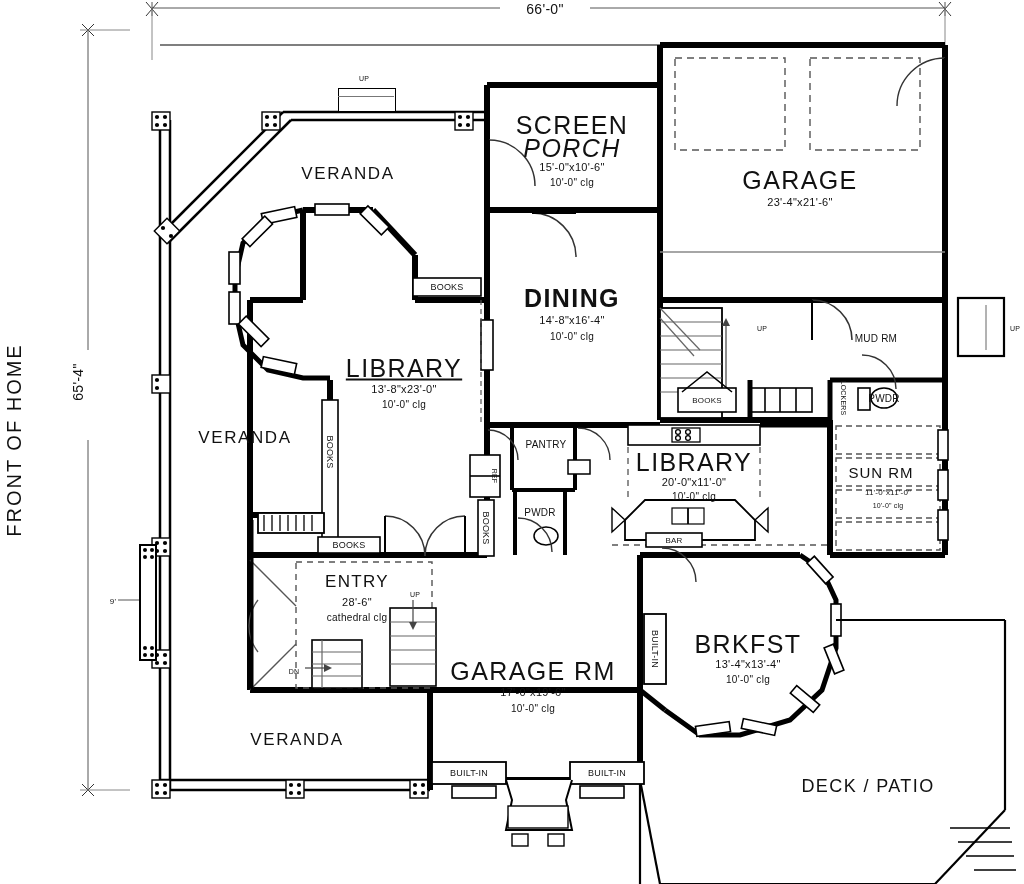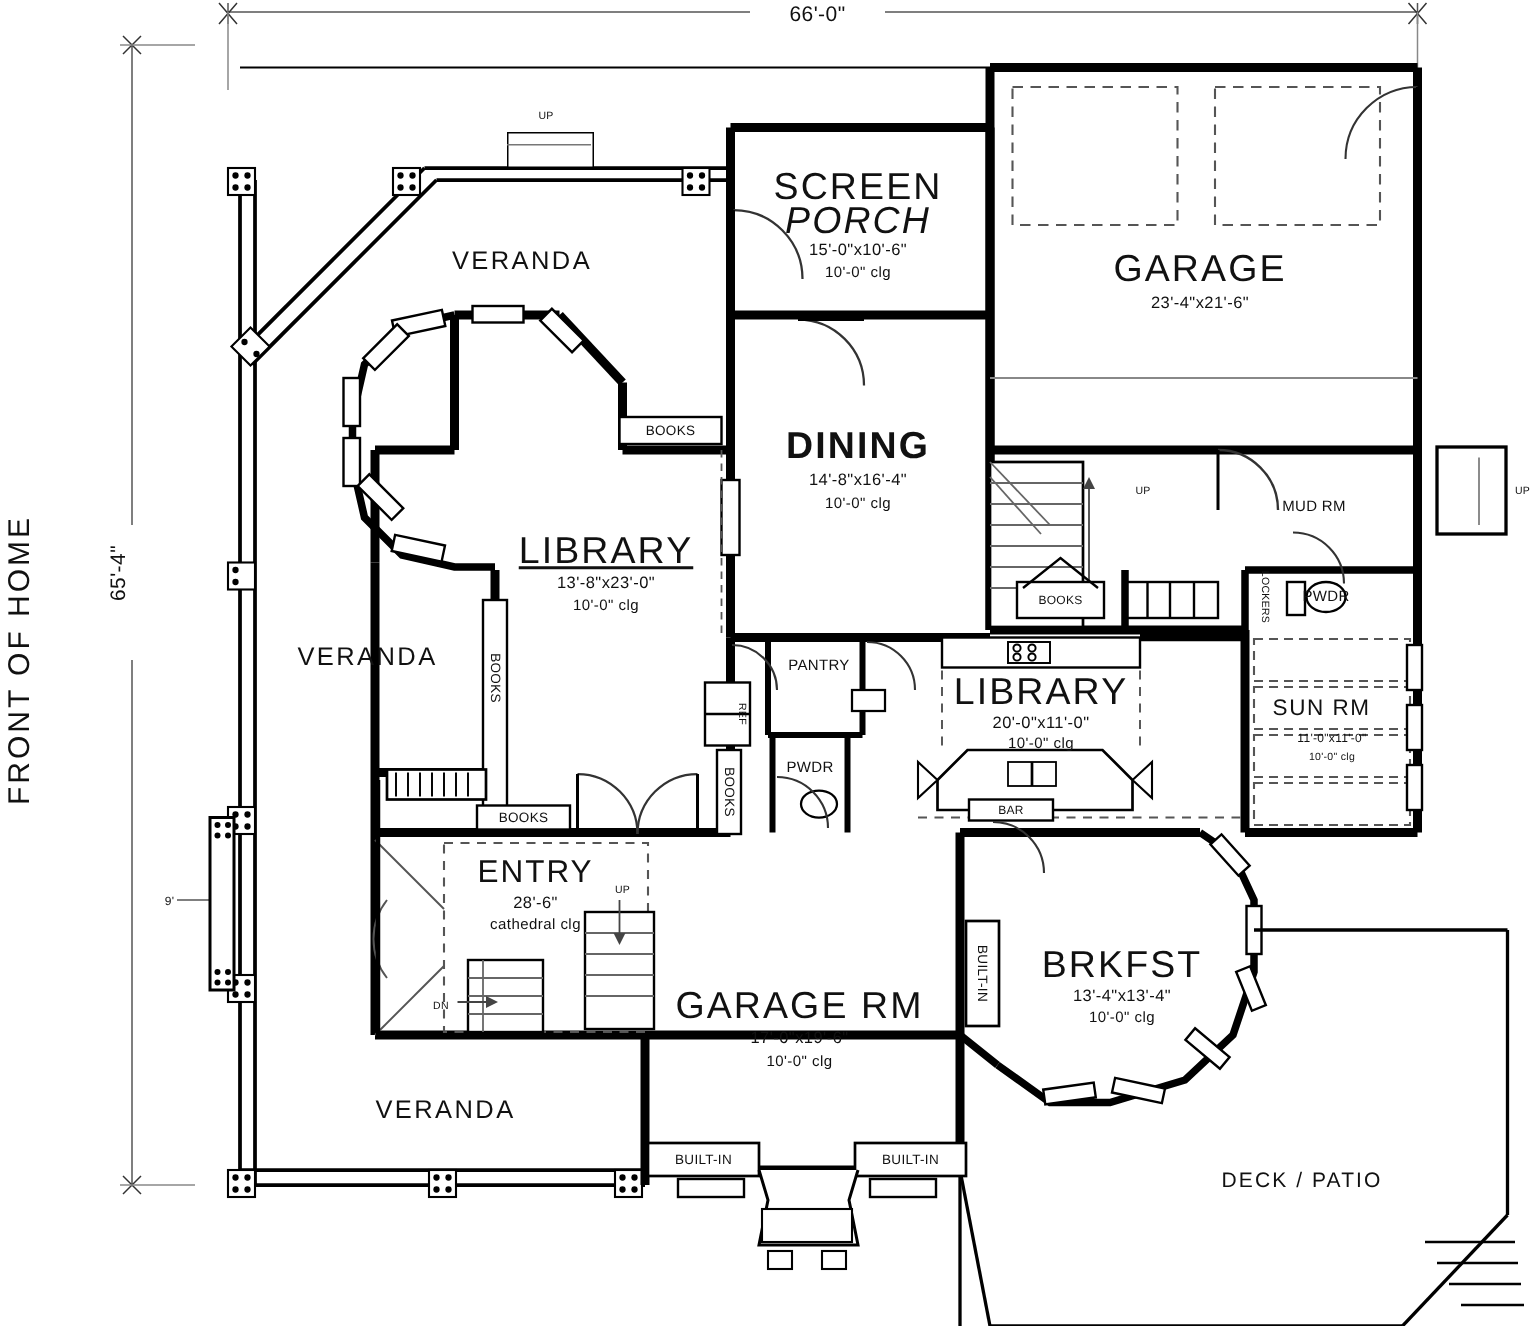--- a/index.html
+++ b/index.html
@@ -498,29 +498,29 @@
 <div class="lbl tiny2 ctr" style="left:888px;top:505px;">10'-0" clg</div>
 
 <div class="lbl room ctr" style="left:748px;top:644px;">BRKFST</div>
 <div class="lbl dim ctr" style="left:748px;top:664px;">13'-4"x13'-4"</div>
 <div class="lbl clg ctr" style="left:748px;top:679px;">10'-0" clg</div>
 
 <div class="lbl room ctr" style="left:533px;top:671px;">GARAGE RM</div>
 <div class="lbl dim ctr" style="left:533px;top:692px;">17'-0"x19'-6"</div>
 <div class="lbl clg ctr" style="left:533px;top:708px;">10'-0" clg</div>
 
-<div class="lbl ctr" style="left:357px;top:582px;font-size:21px;letter-spacing:1.3px;">ENTRY</div>
+<div class="lbl ctr" style="left:357px;top:582px;font-size:17px;letter-spacing:1.3px;">ENTRY</div>
 <div class="lbl dim ctr" style="left:357px;top:602px;">28'-6"</div>
 <div class="lbl clg ctr" style="left:357px;top:617px;">cathedral clg</div>
 
 <div class="lbl big ctr" style="left:348px;top:174px;">VERANDA</div>
 <div class="lbl big ctr" style="left:245px;top:438px;">VERANDA</div>
 <div class="lbl big ctr" style="left:297px;top:740px;">VERANDA</div>
 
-<div class="lbl ctr" style="left:868px;top:786px;font-size:14px;letter-spacing:1.4px;">DECK / PATIO</div>
+<div class="lbl ctr" style="left:868px;top:786px;font-size:18px;letter-spacing:1.4px;">DECK / PATIO</div>
 
 <div class="lbl tiny ctr" style="left:876px;top:338px;font-size:10px;">MUD RM</div>
 <div class="lbl tiny ctr" style="left:884px;top:398px;font-size:10px;">PWDR</div>
 <div class="lbl tiny ctr" style="left:546px;top:444px;font-size:10px;">PANTRY</div>
 <div class="lbl tiny ctr" style="left:540px;top:512px;font-size:10px;">PWDR</div>
 <div class="lbl tiny ctr" style="left:707px;top:400px;font-size:8px;">BOOKS</div>
 <div class="lbl tiny ctr" style="left:674px;top:540px;font-size:8px;">BAR</div>
 
 <div class="lbl tiny ctr" style="left:447px;top:287px;font-size:9px;">BOOKS</div>
 <div class="lbl tiny" style="left:330px;top:452px;transform:translate(-50%,-50%) rotate(90deg);font-size:9px;">BOOKS</div>

